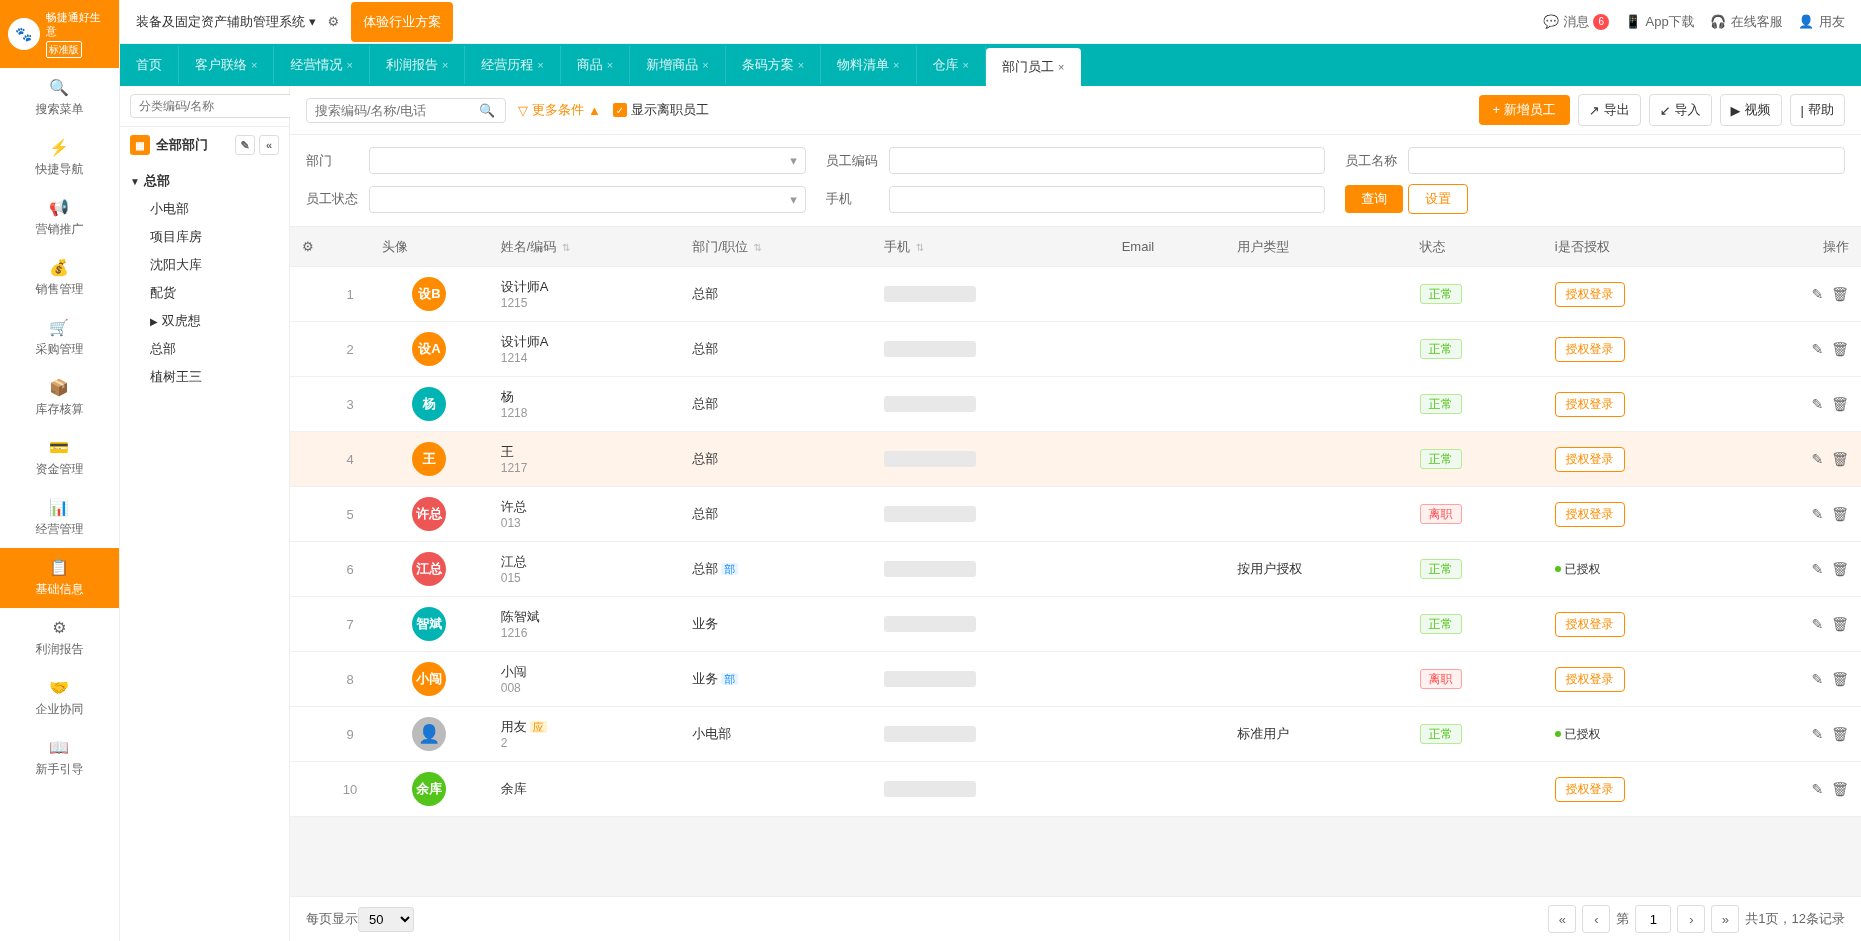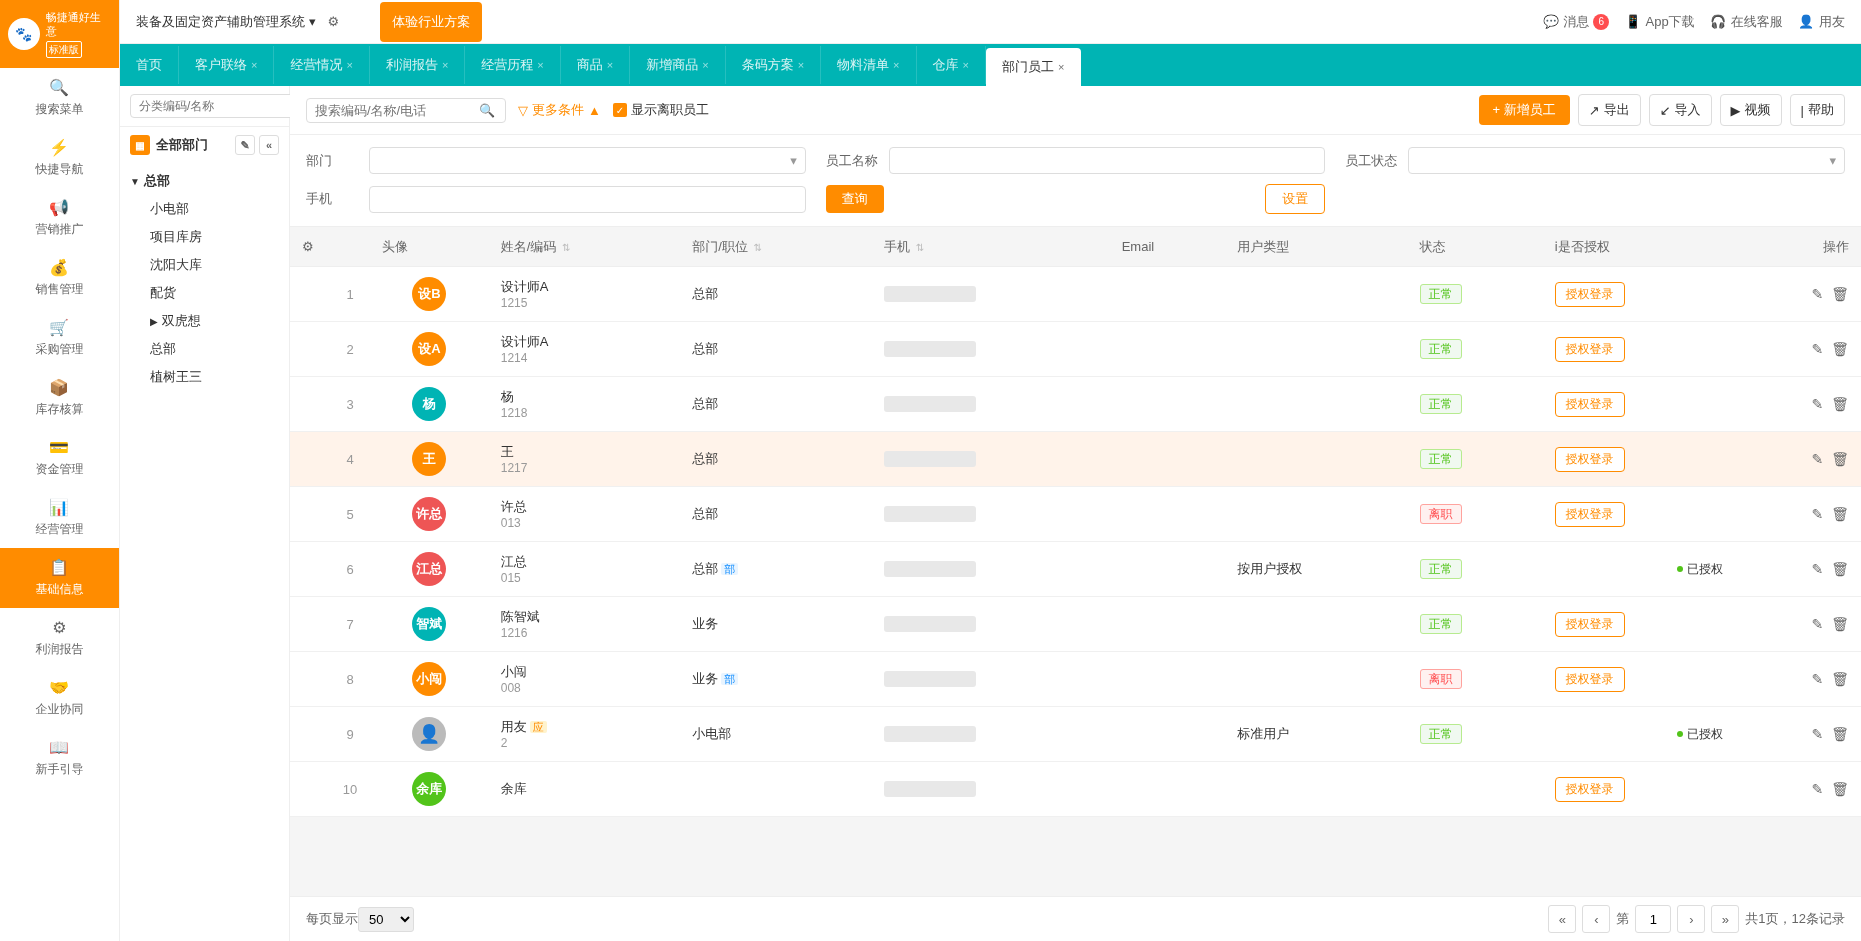--- a/index.html
+++ b/index.html
@@ -18,21 +18,21 @@
     .sidebar-item .icon { font-size: 16px; }
 
     
     .main { flex: 1; display: flex; flex-direction: column; overflow: hidden; }
 
     
     .topbar { background: #fff; border-bottom: 1px solid #eee; padding: 0 16px; height: 44px; display: flex; align-items: center; justify-content: space-between; flex-shrink: 0; }
     .topbar-left { display: flex; align-items: center; gap: 12px; }
     .topbar-dropdown { display: flex; align-items: center; gap: 4px; cursor: pointer; }
     .topbar-gear { color: #666; cursor: pointer; }
-    .btn-experience { background: #ff8c00; color: #fff; border: none; border-radius: 4px; padding: 11px 12px; cursor: pointer; font-size: 13px; margin-left: 29px; }
+    .btn-experience { background: #ff8c00; color: #fff; border: none; border-radius: 4px; padding: 11px 12px; cursor: pointer; font-size: 13px; }
     .topbar-right { display: flex; align-items: center; gap: 16px; color: #666; font-size: 13px; }
     .topbar-right-item { display: flex; align-items: center; gap: 4px; cursor: pointer; }
     .badge { background: #ff4d4f; color: #fff; border-radius: 50%; font-size: 10px; width: 16px; height: 16px; display: flex; align-items: center; justify-content: center; }
 
     
     .nav-tabs { background: #00b4b4; display: flex; align-items: center; flex-shrink: 0; overflow-x: auto; }
     .nav-tab { padding: 10px 16px; color: rgba(255,255,255,0.85); cursor: pointer; white-space: nowrap; font-size: 13px; display: flex; align-items: center; gap: 4px; border-right: 1px solid rgba(255,255,255,0.15); }
     .nav-tab.active { background: #fff; color: #333; border-radius: 4px 4px 0 0; margin: 4px 0 0; }
     .nav-tab .close { font-size: 11px; opacity: 0.7; }
 
@@ -84,21 +84,21 @@
     td { padding: 10px 12px; font-size: 13px; border-bottom: 1px solid #f0f0f0; vertical-align: middle; }
     tr.highlighted td { background: #fff3ea; }
     .avatar { width: 34px; height: 34px; border-radius: 50%; display: flex; align-items: center; justify-content: center; color: #fff; font-size: 14px; font-weight: bold; }
     .name-code { display: flex; flex-direction: column; }
     .name-code .name { font-size: 13px; color: #333; }
     .name-code .code { font-size: 12px; color: #999; }
     .status-badge { padding: 2px 8px; border-radius: 3px; font-size: 12px; }
     .status-normal { background: #f0f9f0; color: #52c41a; border: 1px solid #b7eb8f; }
     .status-resigned { background: #fff1f0; color: #ff4d4f; border: 1px solid #ffa39e; }
     .btn-auth { border: 1px solid #ff8c00; color: #ff8c00; background: #fff; border-radius: 4px; padding: 3px 10px; cursor: pointer; font-size: 12px; }
-    .authorized { color: #333; font-size: 12px; display: flex; align-items: center; gap: 4px; justify-content: flex-end; }
+    .authorized { color: #333; font-size: 12px; display: flex; align-items: center; gap: 4px; }
     .dot-green { width: 6px; height: 6px; background: #52c41a; border-radius: 50%; display: inline-block; }
     .ops { display: flex; gap: 8px; align-items: center; }
     .op-btn { color: #666; cursor: pointer; font-size: 14px; }
     .blurred { background: #e8e8e8; border-radius: 3px; color: transparent; min-width: 80px; height: 16px; display: inline-block; }
     .tag-dept { background: #e8f4ff; color: #1890ff; border-radius: 2px; font-size: 11px; padding: 0 3px; margin-left: 3px; }
     .tag-respond { background: #fff3cd; color: #ff8c00; border-radius: 2px; font-size: 11px; padding: 0 3px; margin-left: 3px; }
     .sort-icon { font-size: 10px; color: #bbb; margin-left: 2px; }
 
     
     .table-footer { background: #fff; border-top: 1px solid #eee; padding: 8px 16px; display: flex; align-items: center; justify-content: space-between; flex-shrink: 0; font-size: 13px; color: #666; }
@@ -320,20 +320,26 @@
         </div>
       </div>
 
       <div class="adv-filter">
         <div class="adv-filter-grid">
           <div class="adv-filter-row">
             <span class="adv-filter-label">部门</span>
             <div class="adv-filter-input">
               <span style="color:#999;"></span>
               <span>▾</span>
+            </div>
+          </div>
+          <div class="adv-filter-row">
+            <span class="adv-filter-label">员工编码</span>
+            <div class="adv-filter-input">
+              <input style="border: none; outline: none; font-size: 13px; width: 100%;">
             </div>
           </div>
           <div class="adv-filter-row">
             <span class="adv-filter-label">员工名称</span>
             <div class="adv-filter-input">
               <input style="border: none; outline: none; font-size: 13px; width: 100%;">
             </div>
           </div>
           <div class="adv-filter-row">
             <span class="adv-filter-label">员工状态</span>
@@ -341,21 +347,21 @@
               <span style="color:#999;"></span>
               <span>▾</span>
             </div>
           </div>
           <div class="adv-filter-row">
             <span class="adv-filter-label">手机</span>
             <div class="adv-filter-input">
               <input style="border: none; outline: none; font-size: 13px; width: 100%;">
             </div>
           </div>
-          <div class="adv-filter-row" style="justify-content:space-between; gap:11px;">
+          <div class="adv-filter-row" style="justify-content:flex-start; gap:5px;">
             <button class="btn-search">查询</button>
             <button class="btn-set">设置</button>
           </div>
         </div>
       </div>
 
       <div class="table-wrapper">
         <table>
           <thead>
             <tr>

